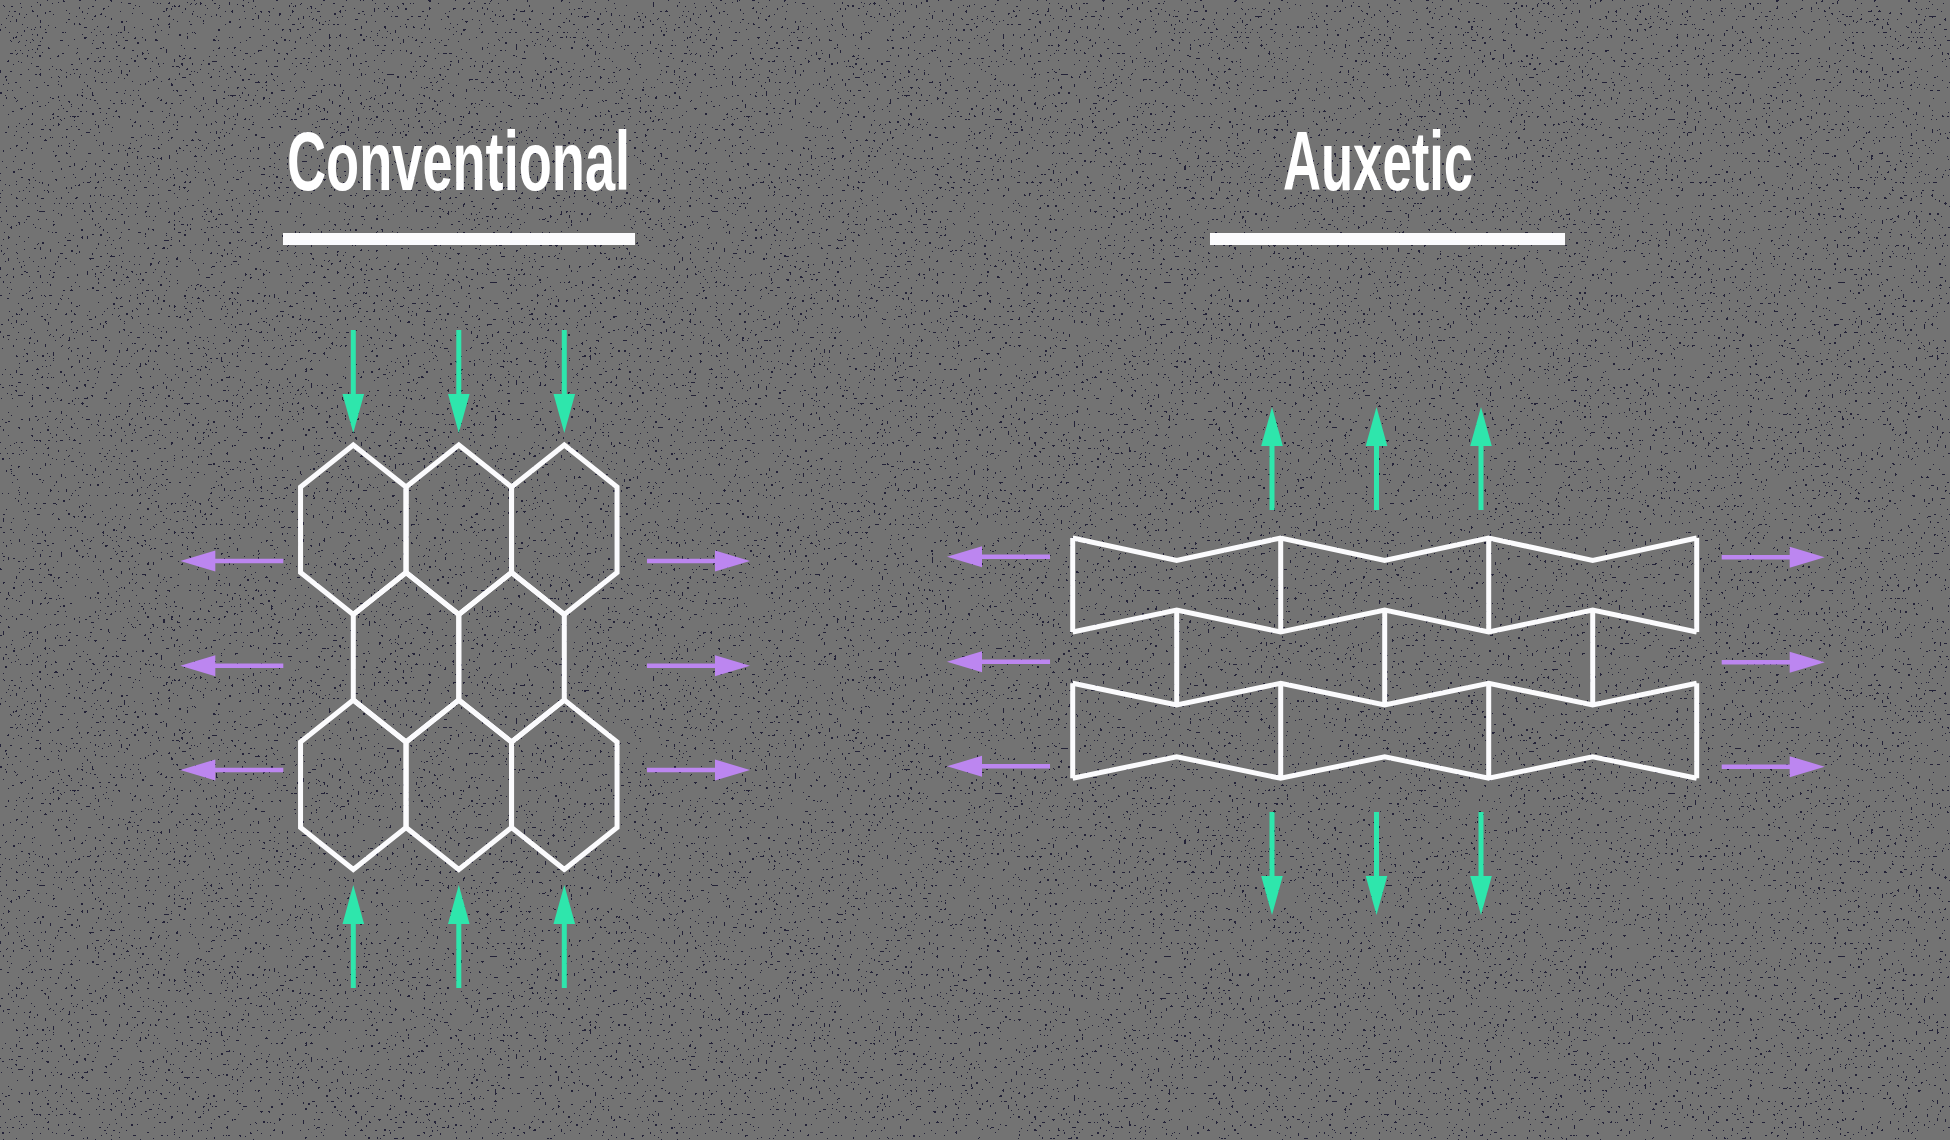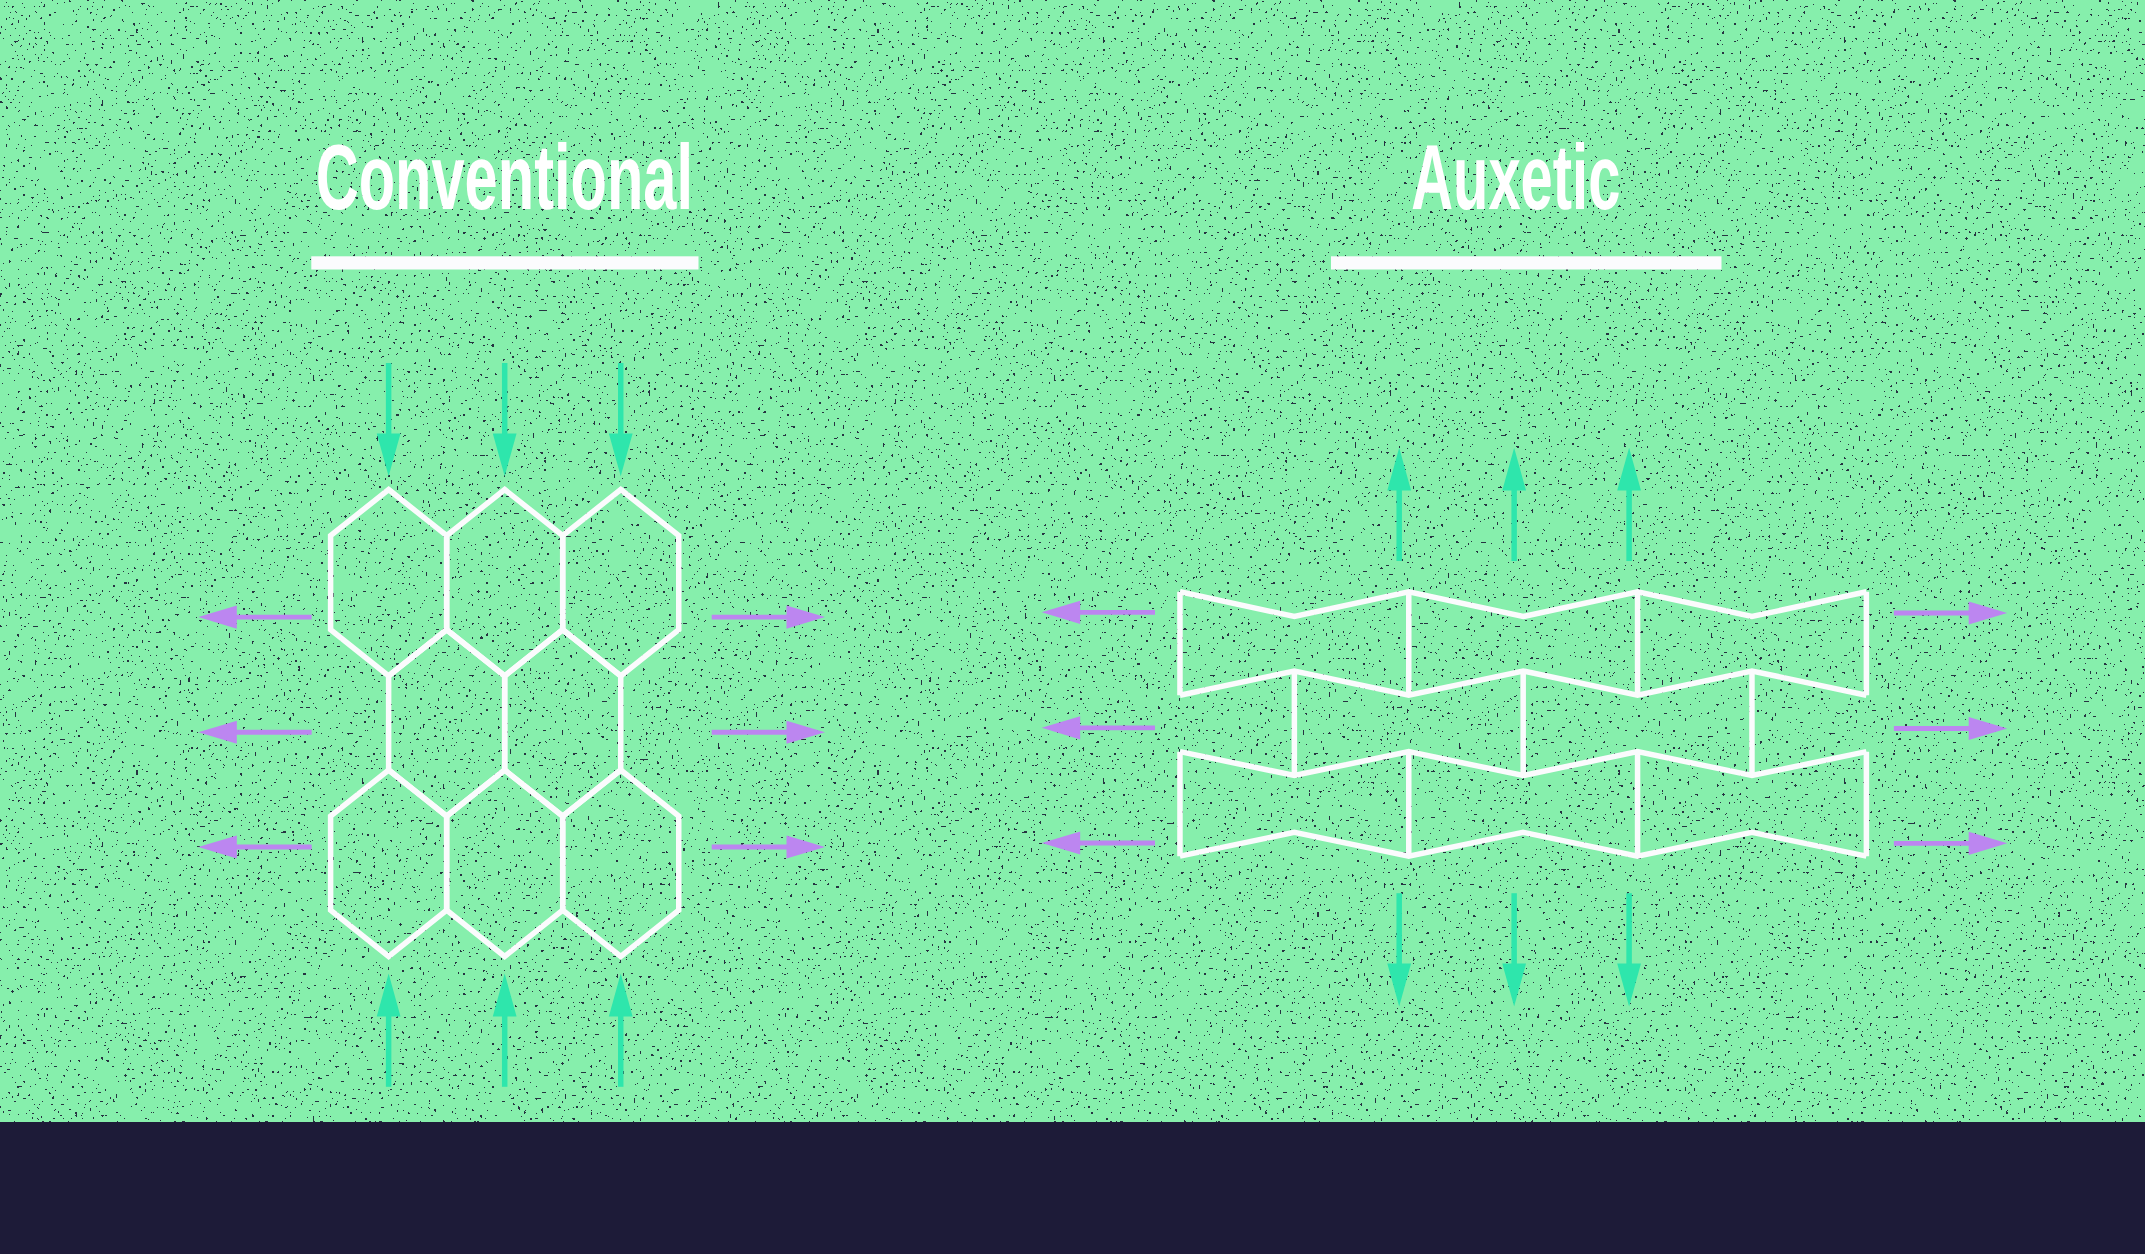--- a/index.html
+++ b/index.html
@@ -3,22 +3,22 @@
 <meta charset="utf-8">
 <style>
   html, body {
     margin: 0;
     padding: 0;
     background: #1d1b38;
   }
   .stage {
     position: relative;
     width: 1950px;
-    height: 1020px;
-    background: #86efac;
+    height: 1140px;
+    background: #737373;
     overflow: hidden;
   }
   .noise-layer, .scene {
     position: absolute;
     top: 0;
     left: 0;
     width: 1950px;
     height: 1140px;
     display: block;
   }

